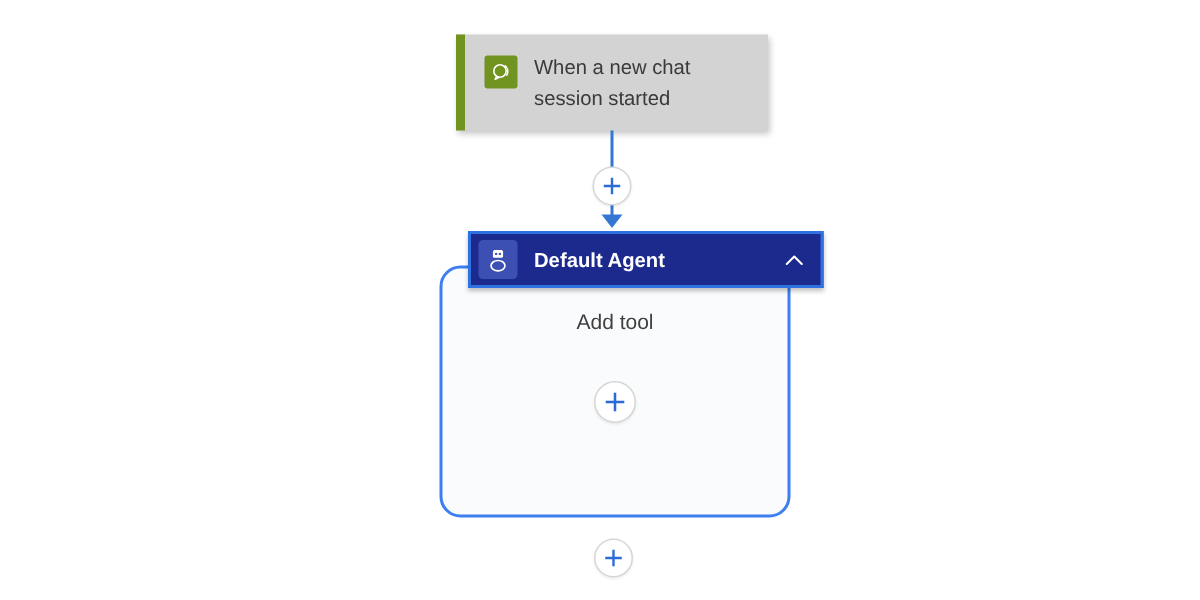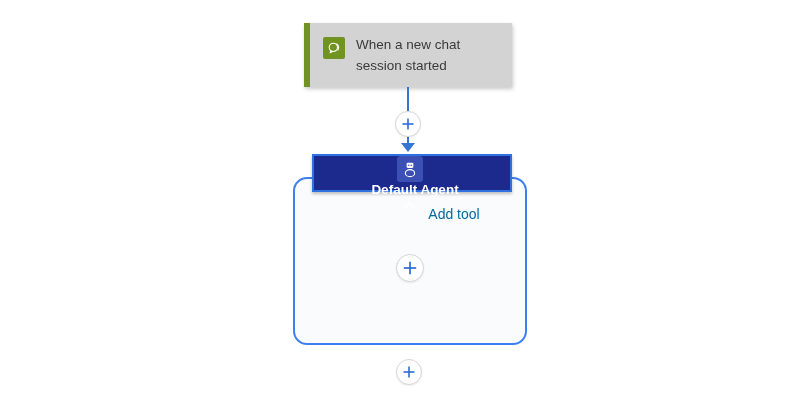--- a/index.html
+++ b/index.html
@@ -85,40 +85,38 @@
     border-radius: 14px;
     box-sizing: border-box;
     z-index: 1;
   }
   .add-tool-label {
     position: absolute;
     left: 293px; top: 206px;
     width: 234px;
     text-align: center;
     font-size: 14px;
-    color: #0369a1;
+    color: #404040;
     z-index: 2;
-    margin-left: 44px;
   }
 
   
   .agent-header {
     position: absolute;
     left: 312px; top: 154px;
-    width: 200px; height: 38px;
+    width: 237px; height: 38px;
     background: #1b2a8c;
     border: 2px solid #2d72e0;
     box-sizing: border-box;
     display: flex;
     align-items: center;
     padding: 0 10px 0 5px;
     box-shadow: 0 2px 3px rgba(0,0,0,0.25);
     z-index: 4;
     cursor: pointer;
-    flex-direction: column;
   }
   .agent-icon-tile {
     width: 26px; height: 26px;
     background: #3c50b4;
     border-radius: 3px;
     flex: 0 0 auto;
     display: flex; align-items: center; justify-content: center;
   }
   .agent-title {
     margin-left: 11px;

